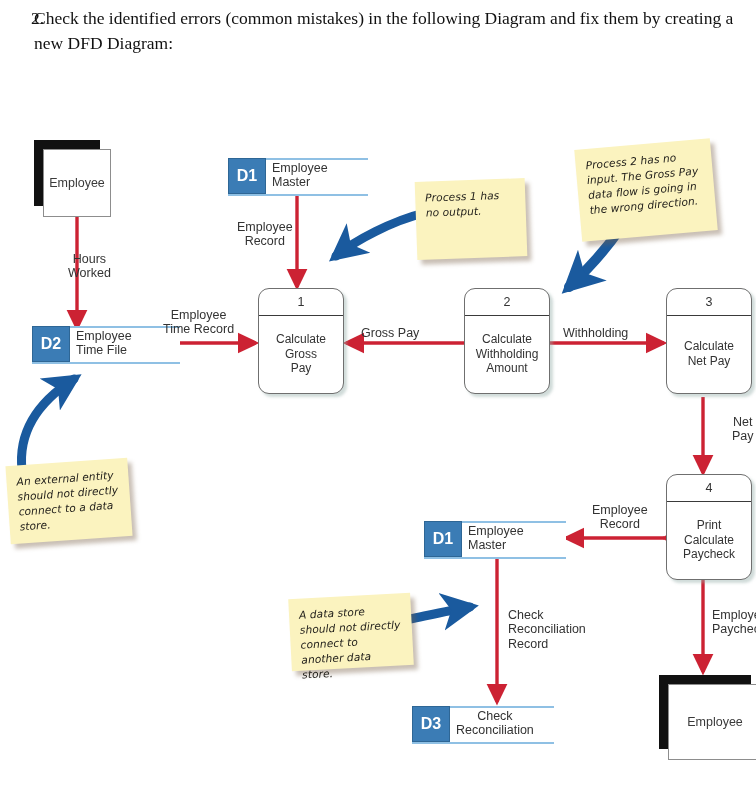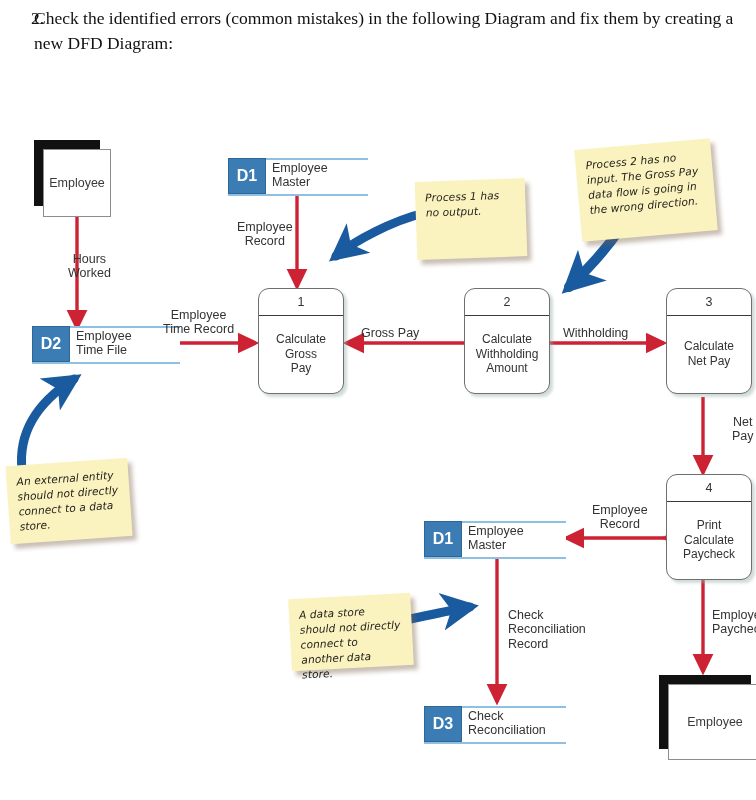--- a/index.html
+++ b/index.html
@@ -148,21 +148,21 @@
 Time File</div>
   </div>
 
   <div class="store" style="left:424px;top:521px;width:142px;">
     <div class="bar"></div>
     <div class="tag">D1</div>
     <div class="nm">Employee
 Master</div>
   </div>
 
-  <div class="store" style="left:424px;top:706px;width:142px;">
+  <div class="store" style="left:412px;top:706px;width:142px;text-align:center;">
     <div class="bar"></div>
     <div class="tag">D3</div>
     <div class="nm">Check
 Reconciliation</div>
   </div>
 
   <div class="proc" style="left:258px;top:288px;">
     <div class="num">1</div>
     <div class="lbl">Calculate
 Gross

